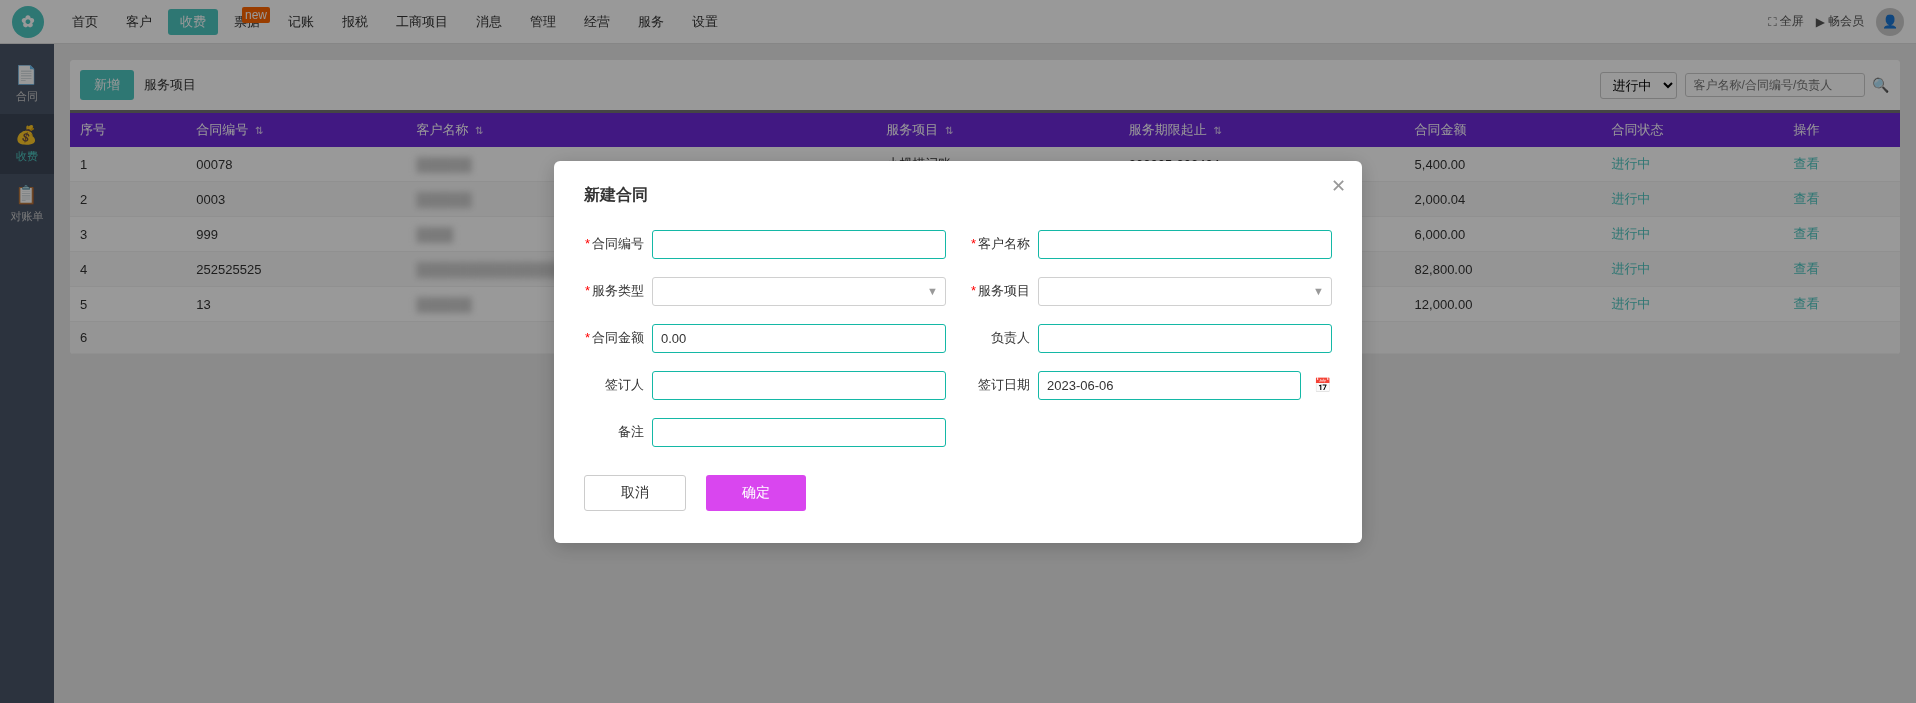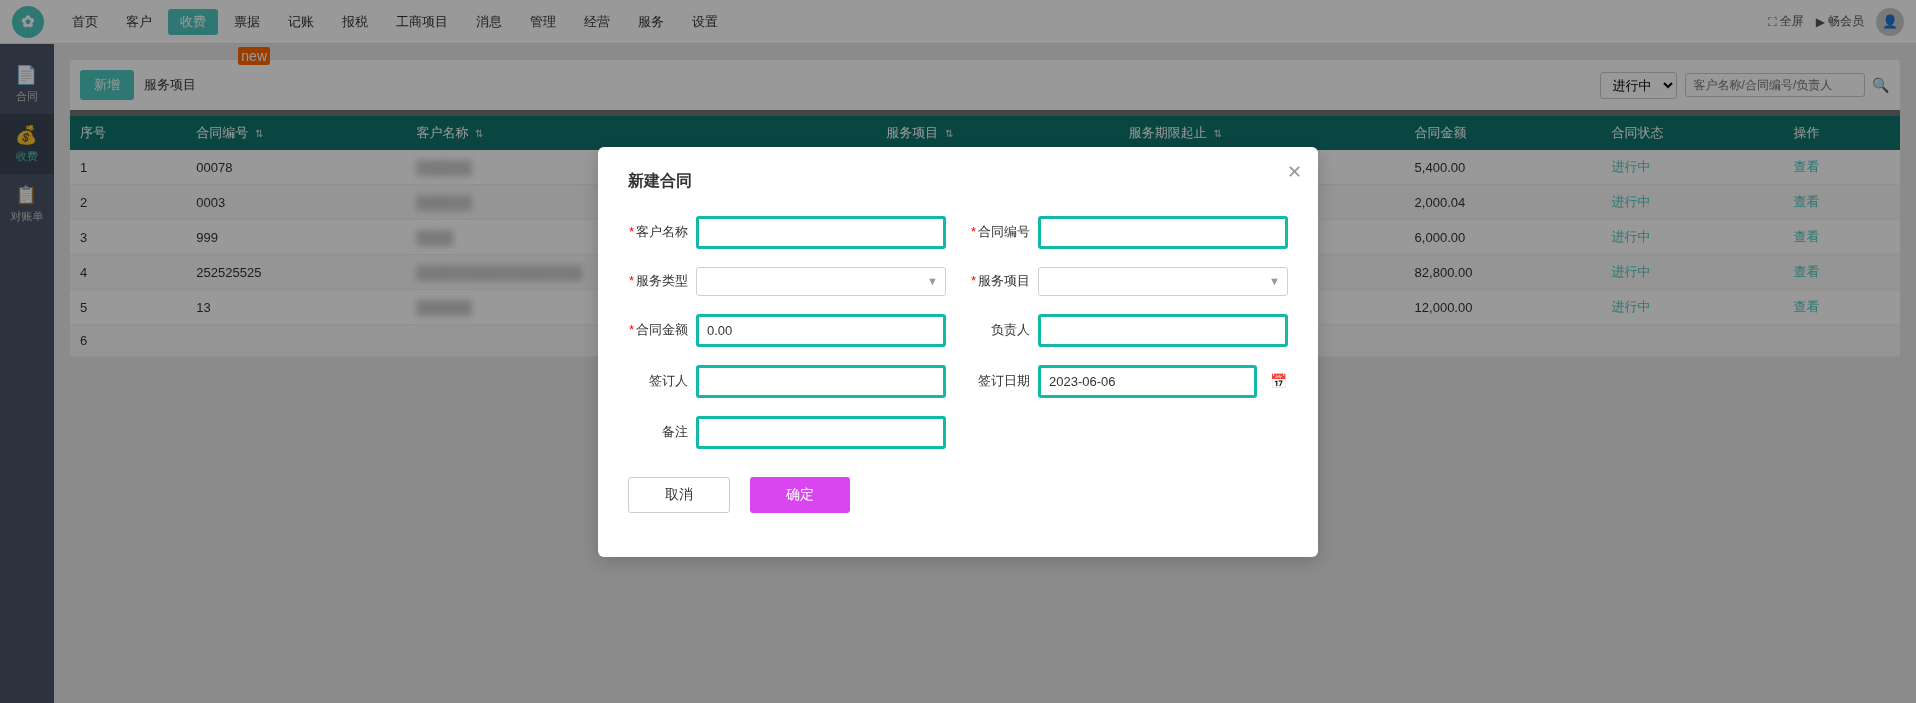--- a/index.html
+++ b/index.html
@@ -36,24 +36,23 @@
       font-size: 13px;
       white-space: nowrap;
       position: relative;
     }
     .nav-item.active { background: #4ec6c0; color: white; border-radius: 3px; }
     .nav-badge {
       position: absolute;
       top: -2px; right: 2px;
       background: #ff6600;
       color: white;
-      font-size: 14px;
+      font-size: 12px;
       padding: 1px 3px;
       border-radius: 2px;
-      margin-top: 40px;
     }
     .nav-right {
       display: flex; align-items: center; gap: 12px; color: #555; font-size: 12px;
     }
     .nav-right-item { cursor: pointer; display: flex; align-items: center; gap: 3px; }
     .avatar-circle {
       width: 28px; height: 28px; border-radius: 50%;
       background: #ccc;
       display: flex; align-items: center; justify-content: center;
       color: #fff; font-size: 13px;
@@ -98,21 +97,21 @@
     
     .table-container {
       background: #fff;
       border-radius: 4px;
       overflow: hidden;
     }
     .table-toolbar {
       display: flex; align-items: center; gap: 10px;
       padding: 10px;
       background: #fff;
-      border-bottom: 6px solid #737373;
+      border-bottom: 3px solid #737373;
     }
     .btn-new {
       background: #4ec6c0;
       color: white;
       border: none;
       padding: 6px 14px;
       border-radius: 3px;
       cursor: pointer;
       font-size: 13px;
     }
@@ -138,21 +137,21 @@
       font-size: 12px;
       width: 180px;
       color: #999;
     }
     .search-icon-btn {
       background: none; border: none; cursor: pointer; color: #666; font-size: 14px;
     }
 
     
     table { width: 100%; border-collapse: collapse; }
-    thead tr { background: #0f766e; color: white; }
+    thead tr { background: #6d28d9; color: white; }
     thead th {
       padding: 8px 10px;
       text-align: left;
       font-weight: normal;
       font-size: 13px;
       white-space: nowrap;
     }
     thead th .sort-arrows { font-size: 10px; margin-left: 3px; opacity: 0.8; }
     tbody tr { border-bottom: 1px solid #f0f0f0; }
     tbody tr:nth-child(even) { background: #f9f9f9; }
@@ -176,22 +175,22 @@
       top: 0; left: 0; right: 0; bottom: 0;
       background: rgba(0,0,0,0.4);
       z-index: 200;
       display: flex; align-items: center; justify-content: center;
     }
 
     
     .dialog {
       background: white;
       border-radius: 6px;
-      width: 720px;
-      padding: 24px 30px 44px;
+      width: 808px;
+      padding: 24px 30px 32px;
       position: relative;
       box-shadow: 0 4px 20px rgba(0,0,0,0.2);
     }
     .dialog-title {
       font-size: 16px;
       font-weight: bold;
       color: #333;
       margin-bottom: 24px;
     }
     .dialog-close {
@@ -206,21 +205,21 @@
     }
     .form-field {
       display: flex; align-items: center; gap: 8px; flex: 1;
     }
     .form-label {
       font-size: 13px; color: #333; white-space: nowrap; min-width: 60px; text-align: right;
     }
     .required-star { color: red; margin-right: 2px; }
     .form-input {
       flex: 1;
-      border: 3px solid #14b8a6;
+      border: 1px solid #14b8a6;
       border-radius: 3px;
       padding: 6px 8px;
       font-size: 13px;
       color: #333;
       outline: none;
     }
     .form-select-wrapper {
       flex: 1; position: relative; display: flex; align-items: center;
     }
     .form-select {
@@ -415,27 +414,27 @@
 </div>
 
 <div class="overlay">
   <div class="dialog">
     <div class="dialog-title">新建合同</div>
     <button class="dialog-close">✕</button>
 
     <div class="form-row">
       <div class="form-field">
         <span class="form-label">
+          <span class="required-star">*</span><span>合同编号</span>
+        </span>
+        <input class="form-input" type="text" value="" style="">
+      </div>
+      <div class="form-field">
+        <span class="form-label">
           <span class="required-star">*</span><span>客户名称</span>
-        </span>
-        <input class="form-input" type="text" value="" style="">
-      </div>
-      <div class="form-field">
-        <span class="form-label">
-          <span class="required-star">*</span><span>合同编号</span>
         </span>
         <input class="form-input" type="text" value="" style="">
       </div>
     </div>
 
     <div class="form-row">
       <div class="form-field">
         <span class="form-label">
           <span class="required-star">*</span><span>服务类型</span>
         </span>

